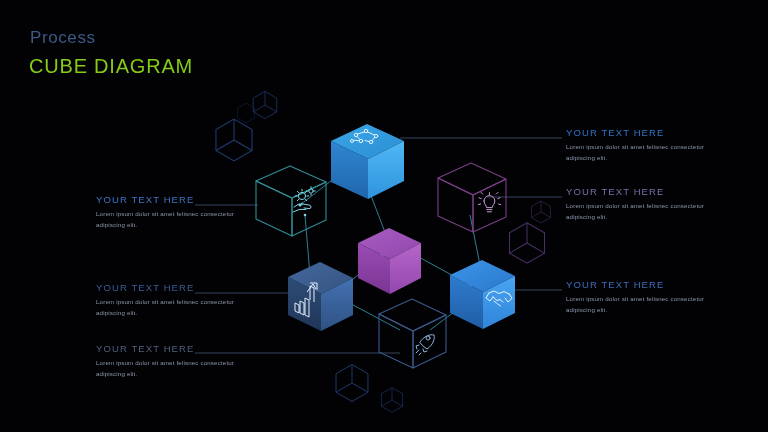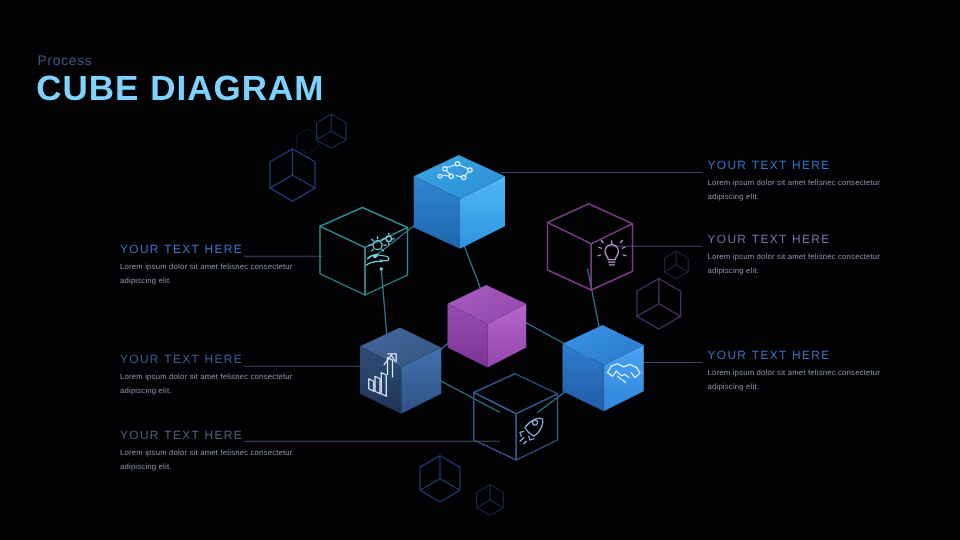--- a/index.html
+++ b/index.html
@@ -2,24 +2,24 @@
 <html><head>
 <meta charset="utf-8">
 <style>
   html,body{margin:0;padding:0;background:#000;}
   body{width:768px;height:432px;overflow:hidden;
        font-family:"Liberation Sans", sans-serif;
        -webkit-font-smoothing:antialiased;}
   #stage{position:relative;width:768px;height:432px;background:#020204;overflow:hidden;}
 
   
-  #eyebrow{position:absolute;left:30px;top:43px;font-size:11px;letter-spacing:.6px;
+  #eyebrow{position:absolute;left:30px;top:28px;font-size:17px;letter-spacing:.6px;
            color:#3c5a86;font-weight:400;}
-  #title{position:absolute;left:29px;top:55px;font-size:28px;font-weight:700;
-         letter-spacing:.8px;color:#7dd3fc;}
+  #title{position:absolute;left:29px;top:55px;font-size:20px;font-weight:400;
+         letter-spacing:.8px;color:#84cc16;}
 
   
   #art{position:absolute;left:0;top:0;width:768px;height:432px;}
 
   
   .callout{position:absolute;width:150px;}
   .callout .head{font-size:9.5px;font-weight:400;letter-spacing:1.1px;margin:0 0 4px 0;
                  white-space:nowrap;}
   .callout .body{font-size:6.2px;line-height:1.75;color:#8e98ad;letter-spacing:.15px;}
   .c-blue  .head{color:#3f74c8;}

